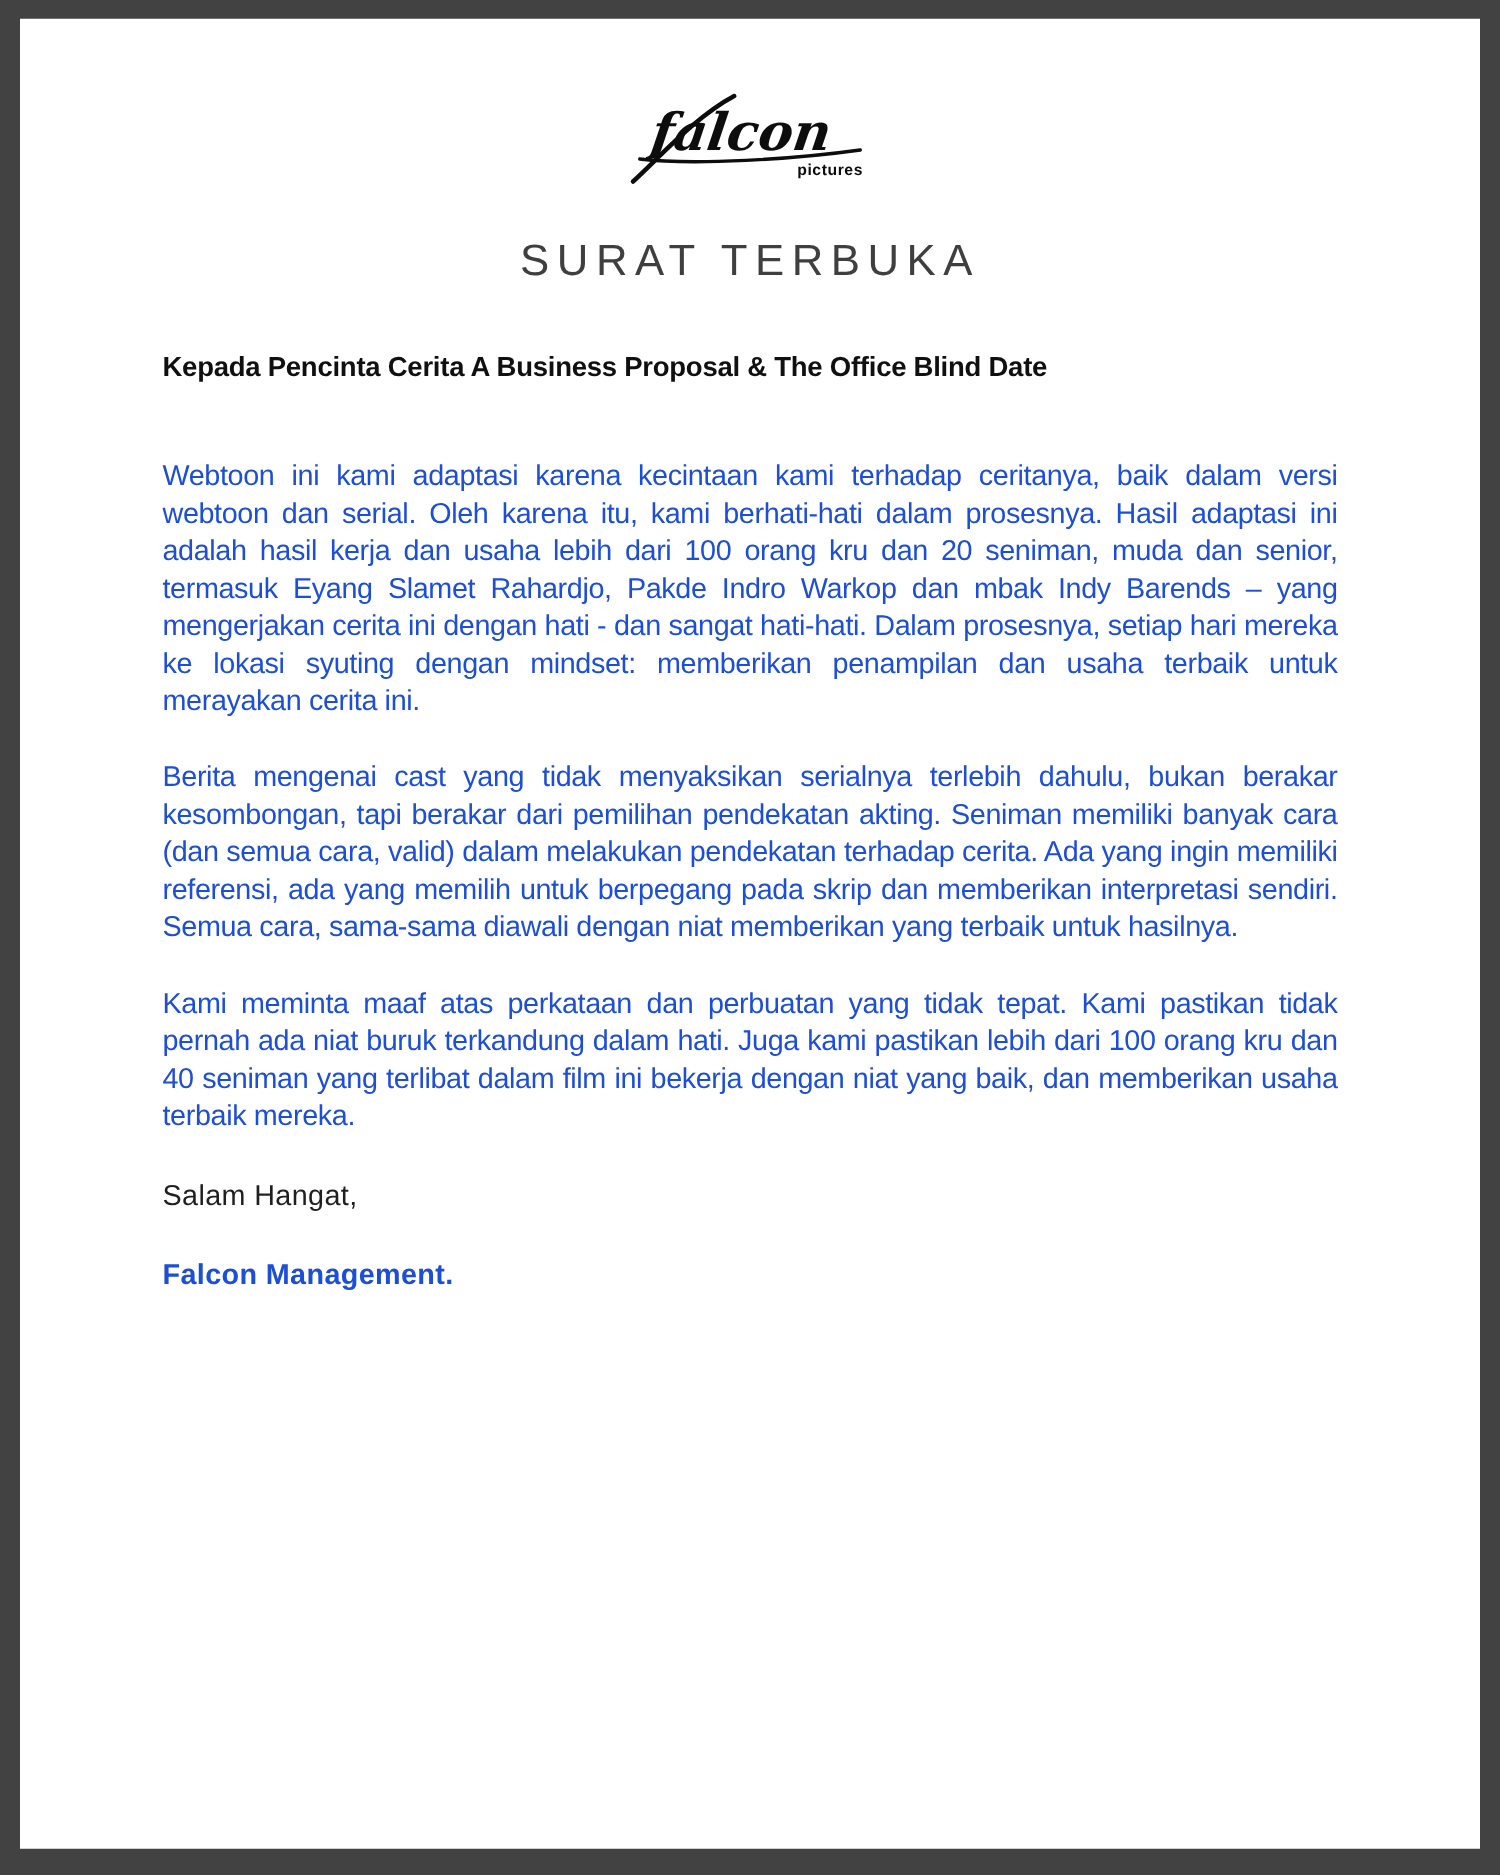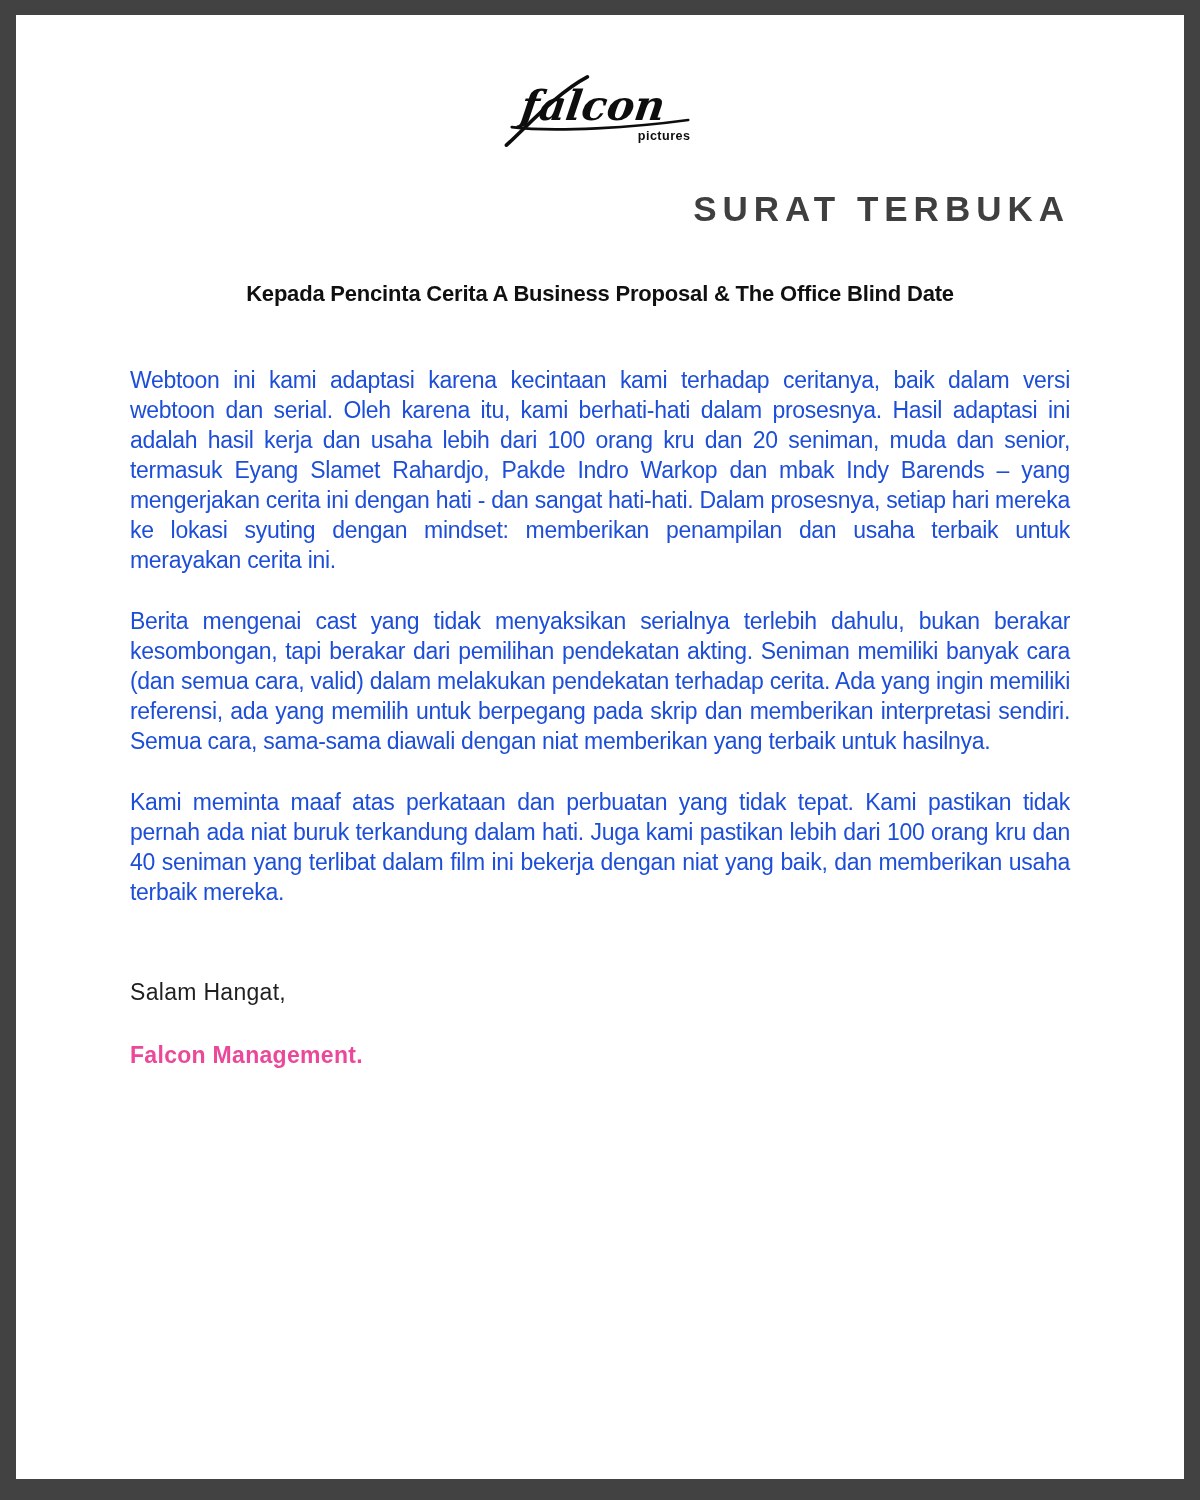--- a/index.html
+++ b/index.html
@@ -40,58 +40,57 @@
     fill: #0d0d0d;
   }
   .logo-sub {
     font-family: "Liberation Sans", sans-serif;
     font-weight: bold;
     font-size: 14px;
     fill: #0d0d0d;
     letter-spacing: 0.5px;
   }
   .doc-title {
-    text-align: right;
+    text-align: center;
     font-size: 35px;
-    font-weight: bold;
+    font-weight: normal;
     letter-spacing: 6px;
     color: #3f3f3f;
     margin: 0 0 52px 0;
   }
   .doc-subtitle {
-    text-align: center;
     font-size: 22px;
     font-weight: bold;
     color: #101010;
     margin: 0 0 58px 0;
     letter-spacing: -0.2px;
   }
   .letter-body {
     color: #1d4ed8;
   }
   .para {
     font-size: 23px;
     line-height: 30px;
     text-align: justify;
     margin: 0 0 31px 0;
     letter-spacing: -0.3px;
   }
   .closing {
-    margin-top: 72px;
+    margin-top: 36px;
   }
   .salutation {
     font-size: 23px;
     color: #1f1f1f;
     margin: 0 0 36px 0;
     letter-spacing: 0.3px;
   }
   .signature {
     font-size: 23px;
     font-weight: bold;
-    color: #ec4899;
+    color: #1d4ed8;
     margin: 0;
     letter-spacing: 0.3px;
   }
 </style>
 </head>
 <body>
 
 <div class="page">
 
   <div class="logo-wrap">

